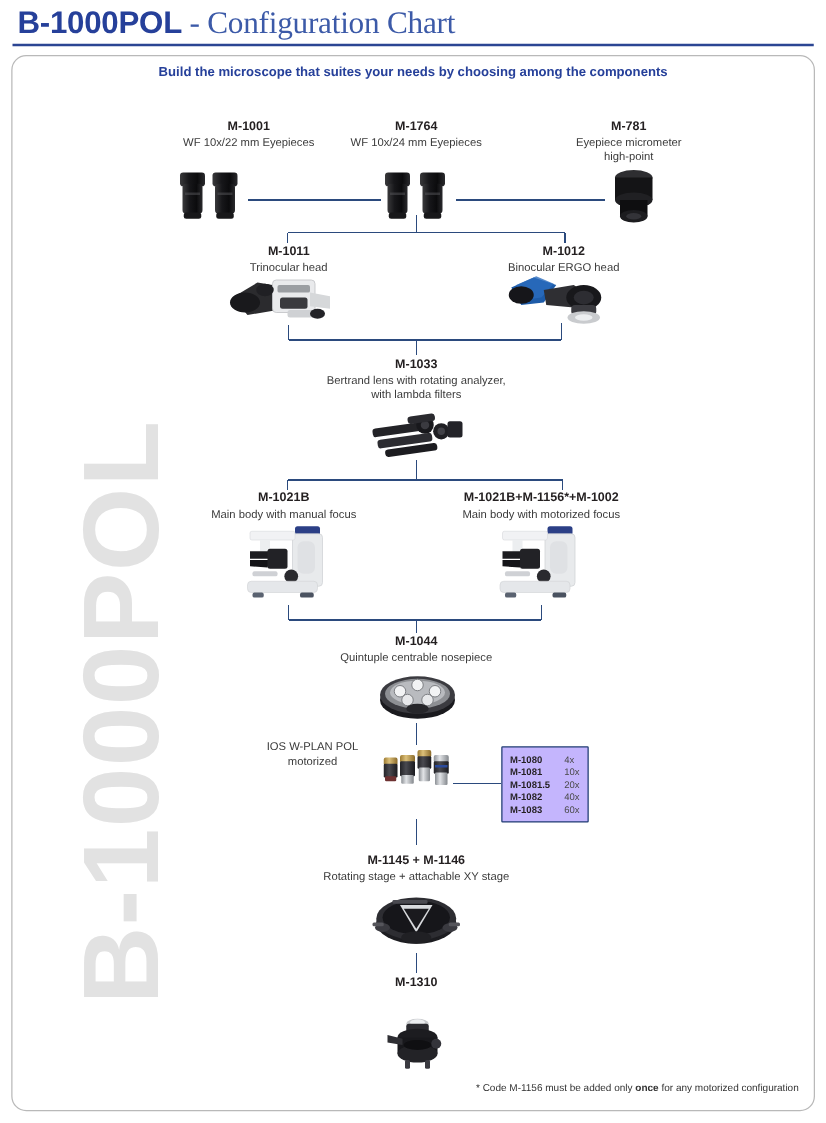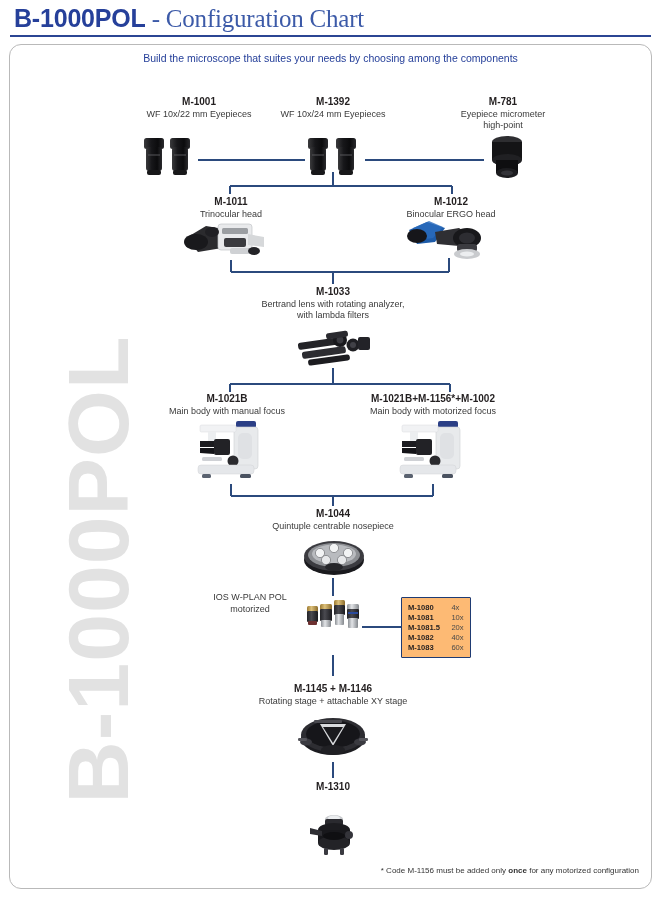--- a/index.html
+++ b/index.html
@@ -75,21 +75,21 @@
     font-family: "Liberation Sans", sans-serif;
   }
 
   
   #subtitle {
     position: absolute;
     left: 0; top: 52px;
     width: 661px;
     text-align: center;
     font-size: 10.5px;
-    font-weight: normal;
+    font-weight: bold;
     color: #26409a;
     font-family: "Liberation Sans", sans-serif;
   }
 
   
   .label-block {
     position: absolute;
     text-align: center;
     color: #231f20;
     line-height: 1.25;
@@ -120,21 +120,21 @@
     width: 661px; height: 898px;
     pointer-events: none;
   }
 
   
   #obj-table {
     position: absolute;
     left: 401px; top: 597px;
     width: 70px;
     border: 1.4px solid #1f3b73;
-    background: #fdba74;
+    background: #c4b5fd;
     padding: 4px 5px 4px 6px;
     box-sizing: border-box;
     border-radius: 1px;
   }
   #obj-table table {
     border-collapse: collapse;
     width: 100%;
   }
   #obj-table td {
     font-size: 7.6px;
@@ -218,21 +218,21 @@
     <line x1="333" y1="762" x2="333" y2="778"></line>
   </g>
 </svg>
 
 <div class="label-block" style="left:110px; top:96px; width:178px;">
   <span class="code">M-1001</span>
   <span class="desc">WF 10x/22 mm Eyepieces</span>
 </div>
 
 <div class="label-block" style="left:244px; top:96px; width:178px;">
-  <span class="code">M-1392</span>
+  <span class="code">M-1764</span>
   <span class="desc">WF 10x/24 mm Eyepieces</span>
 </div>
 
 <div class="label-block" style="left:428px; top:96px; width:150px;">
   <span class="code">M-781</span>
   <span class="desc">Eyepiece micrometer</span>
   <span class="desc">high-point</span>
 </div>
 
 <div class="label-block" style="left:152px; top:196px; width:158px;">

